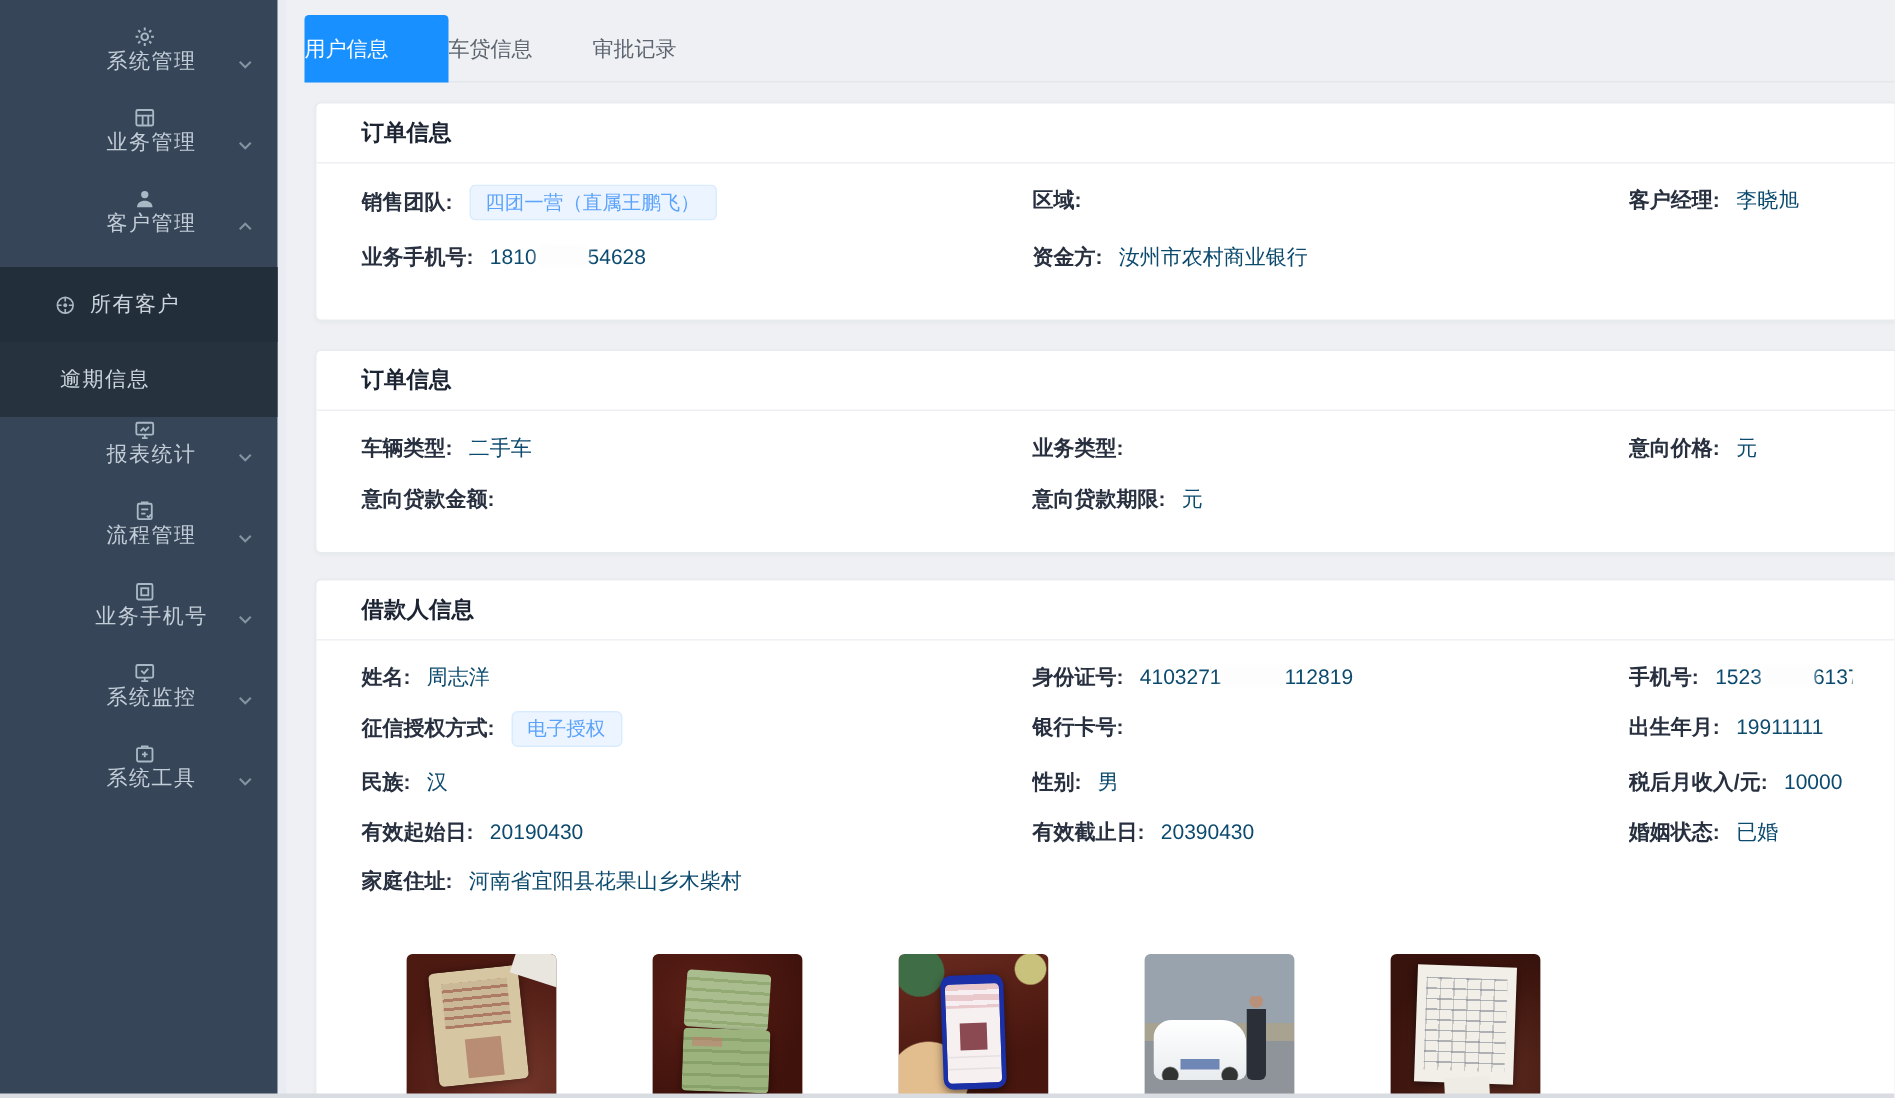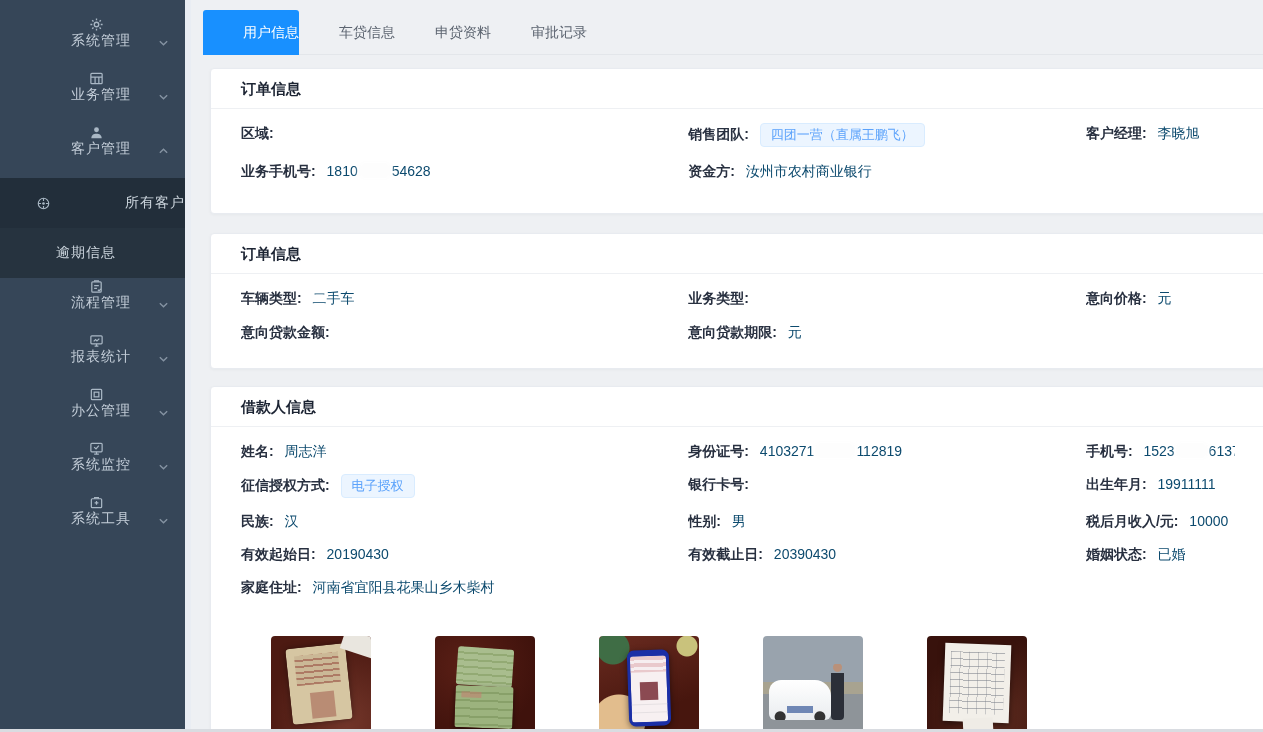--- a/index.html
+++ b/index.html
@@ -16,29 +16,29 @@
   .mi-ic { width:16px; height:16px; margin-right:10px; display:inline-flex;
     align-items:center; justify-content:center; color:#aab8c5; flex:none; }
   .mi-ic svg { width:15px; height:15px; }
   .mi-lb { letter-spacing:1px; }
   .mi-ch { position:absolute; right:16px; top:50%; transform:translateY(-50%);
     color:#8593a2; display:flex; }
   .mi-ch svg { width:11px; height:11px; }
   .submenu { background:#26333f; }
   .smi { position:relative; height:50px; display:flex; align-items:center;
     padding-left:35px; cursor:pointer; color:#cdd6de; font-size:14px; }
-  .smi.active { background:#222e3a;justify-content:space-between; }
+  .smi.active { background:#222e3a; }
   .smi .mi-ic { margin-right:9px; }
-  .smi.noicon { padding-left:56px; }
+  .smi.noicon { padding-left:40px; }
   .scroll-strip { position:absolute; left:185px; top:0; bottom:0; width:6px;
     background:#e9edf3; z-index:2; }
   
   .tabbar { position:absolute; left:203px; right:0; top:10px; height:45px;
     display:flex; border-bottom:1px solid #e3e6ea; }
-  .tab { width:96px; height:45px; line-height:45px; text-align:right;
+  .tab { width:96px; height:45px; line-height:45px; text-align:left;
     color:#5c6470; cursor:pointer; border-radius:3px 3px 0 0; }
   .tab.active { background:#1890ff; color:#fff; }
   
   .card { position:absolute; left:210px; right:-3px; background:#fff;
     border:1px solid #e8ebf0; border-radius:4px;
     box-shadow:0 1px 3px rgba(30,40,60,.04); }
   .card-title { height:40px; line-height:40px; padding:0 30px; font-size:15px;
     font-weight:bold; color:#1c2433; border-bottom:1px solid #eef0f3; }
   .card-body { padding:14px 30px 16px; display:grid;
     grid-template-columns:45% 40% 15%; row-gap:14px; }
@@ -185,58 +185,58 @@
     </div>
     <div class="smi noicon">
       <span class="mi-lb">逾期信息</span>
     </div>
   </div>
 
 
   <div class="mi">
     <span class="mi-ic">
       <svg viewBox="0 0 16 16" fill="none" stroke="currentColor" stroke-width="1.3">
+          <rect x="2" y="3" width="12" height="8.5" rx="1"></rect>
+          <path d="M6 14h4M8 11.5V14"></path>
+          <path d="M5 9l2-2 1.5 1.5L11 6"></path>
+        </svg>
+    </span>
+    <span class="mi-lb">报表统计</span>
+    <span class="mi-ch">
+        <svg viewBox="0 0 12 12" fill="none" stroke="currentColor" stroke-width="1.5">
+          <path d="M2 4l4 4 4-4"></path>
+        </svg>
+      </span>
+  </div>
+
+  <div class="mi">
+    <span class="mi-ic">
+      <svg viewBox="0 0 16 16" fill="none" stroke="currentColor" stroke-width="1.3">
           <rect x="3" y="3" width="10" height="11" rx="1"></rect>
           <path d="M6 3V2h4v1"></path>
           <path d="M5.5 7h5M5.5 10h3"></path>
           <path d="M9.5 11.5l1.2 1.2 2-2.2"></path>
         </svg>
     </span>
     <span class="mi-lb">流程管理</span>
     <span class="mi-ch">
         <svg viewBox="0 0 12 12" fill="none" stroke="currentColor" stroke-width="1.5">
           <path d="M2 4l4 4 4-4"></path>
         </svg>
       </span>
   </div>
 
   <div class="mi">
     <span class="mi-ic">
       <svg viewBox="0 0 16 16" fill="none" stroke="currentColor" stroke-width="1.3">
-          <rect x="2" y="3" width="12" height="8.5" rx="1"></rect>
-          <path d="M6 14h4M8 11.5V14"></path>
-          <path d="M5 9l2-2 1.5 1.5L11 6"></path>
-        </svg>
-    </span>
-    <span class="mi-lb">报表统计</span>
-    <span class="mi-ch">
-        <svg viewBox="0 0 12 12" fill="none" stroke="currentColor" stroke-width="1.5">
-          <path d="M2 4l4 4 4-4"></path>
-        </svg>
-      </span>
-  </div>
-
-  <div class="mi">
-    <span class="mi-ic">
-      <svg viewBox="0 0 16 16" fill="none" stroke="currentColor" stroke-width="1.3">
           <rect x="2.5" y="2.5" width="11" height="11" rx="1"></rect>
           <rect x="5.5" y="5.5" width="5" height="5"></rect>
         </svg>
     </span>
-    <span class="mi-lb">办公管理</span>
+    <span class="mi-lb">业务手机号</span>
     <span class="mi-ch">
         <svg viewBox="0 0 12 12" fill="none" stroke="currentColor" stroke-width="1.5">
           <path d="M2 4l4 4 4-4"></path>
         </svg>
       </span>
   </div>
 
   <div class="mi">
     <span class="mi-ic">
       <svg viewBox="0 0 16 16" fill="none" stroke="currentColor" stroke-width="1.3">
@@ -269,34 +269,33 @@
       </span>
   </div>
 
 </aside>
 
 <div class="scroll-strip"></div>
 
 <nav class="tabbar">
   <div class="tab active">用户信息</div>
   <div class="tab">车贷信息</div>
-  <div class="tab">申贷资料</div>
   <div class="tab">审批记录</div>
 </nav>
 
 <section class="card" style="top:68px; height:146px;">
   <div class="card-title">订单信息</div>
   <div class="card-body">
     <div class="field">
+      <span class="lb">销售团队:</span>
+      <span class="tag">四团一营（直属王鹏飞）</span>
+    </div>
+    <div class="field">
       <span class="lb">区域:</span>
       <span class="vl"></span>
-    </div>
-    <div class="field">
-      <span class="lb">销售团队:</span>
-      <span class="tag">四团一营（直属王鹏飞）</span>
     </div>
     <div class="field">
       <span class="lb">客户经理:</span>
       <span class="vl">李晓旭</span>
     </div>
     <div class="field">
       <span class="lb">业务手机号:</span>
       <span class="vl">1810</span><span class="redact"></span><span class="vl">54628</span>
     </div>
     <div class="field">

